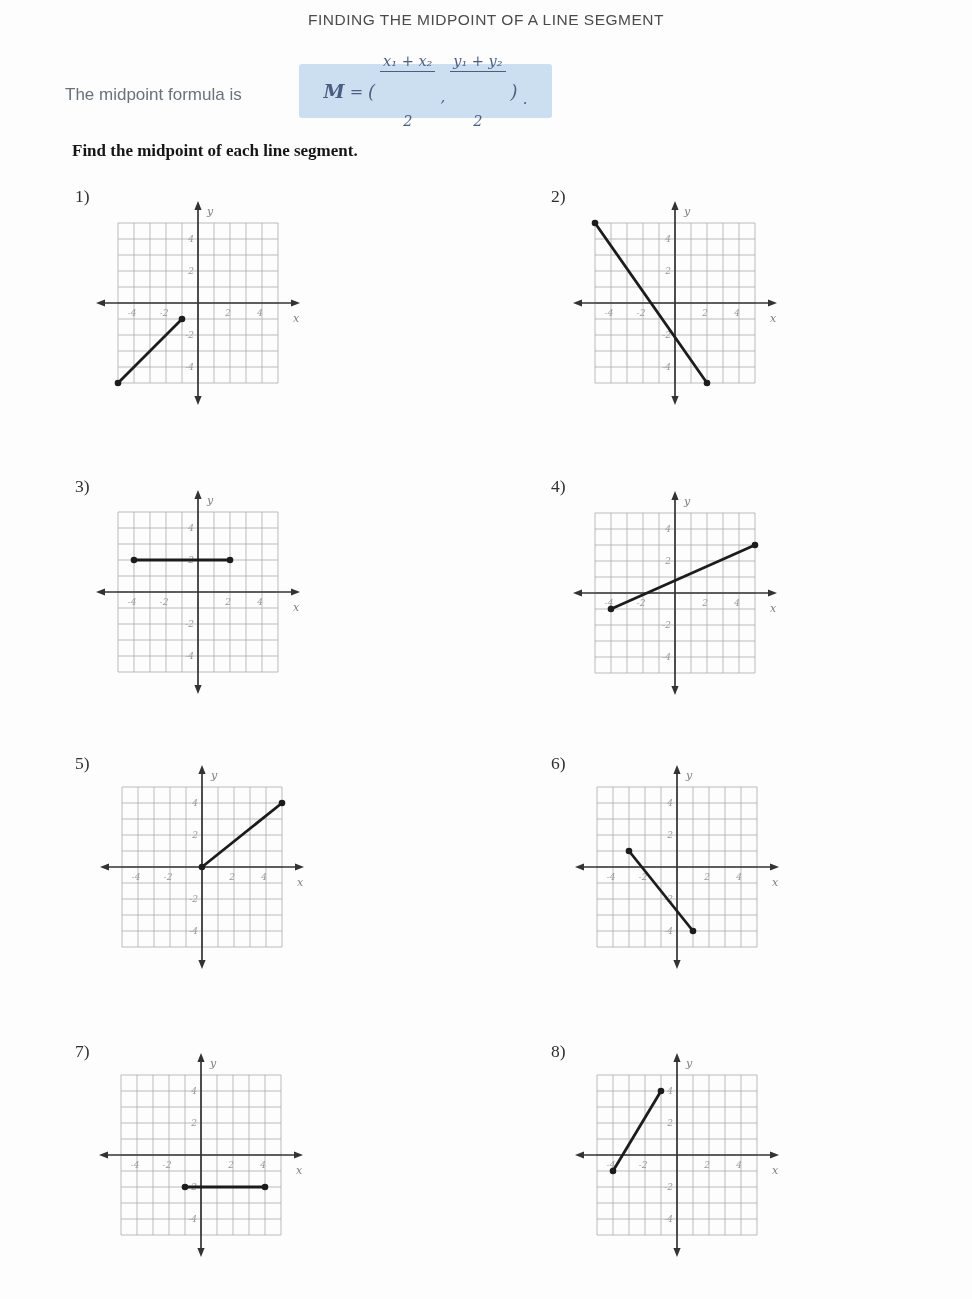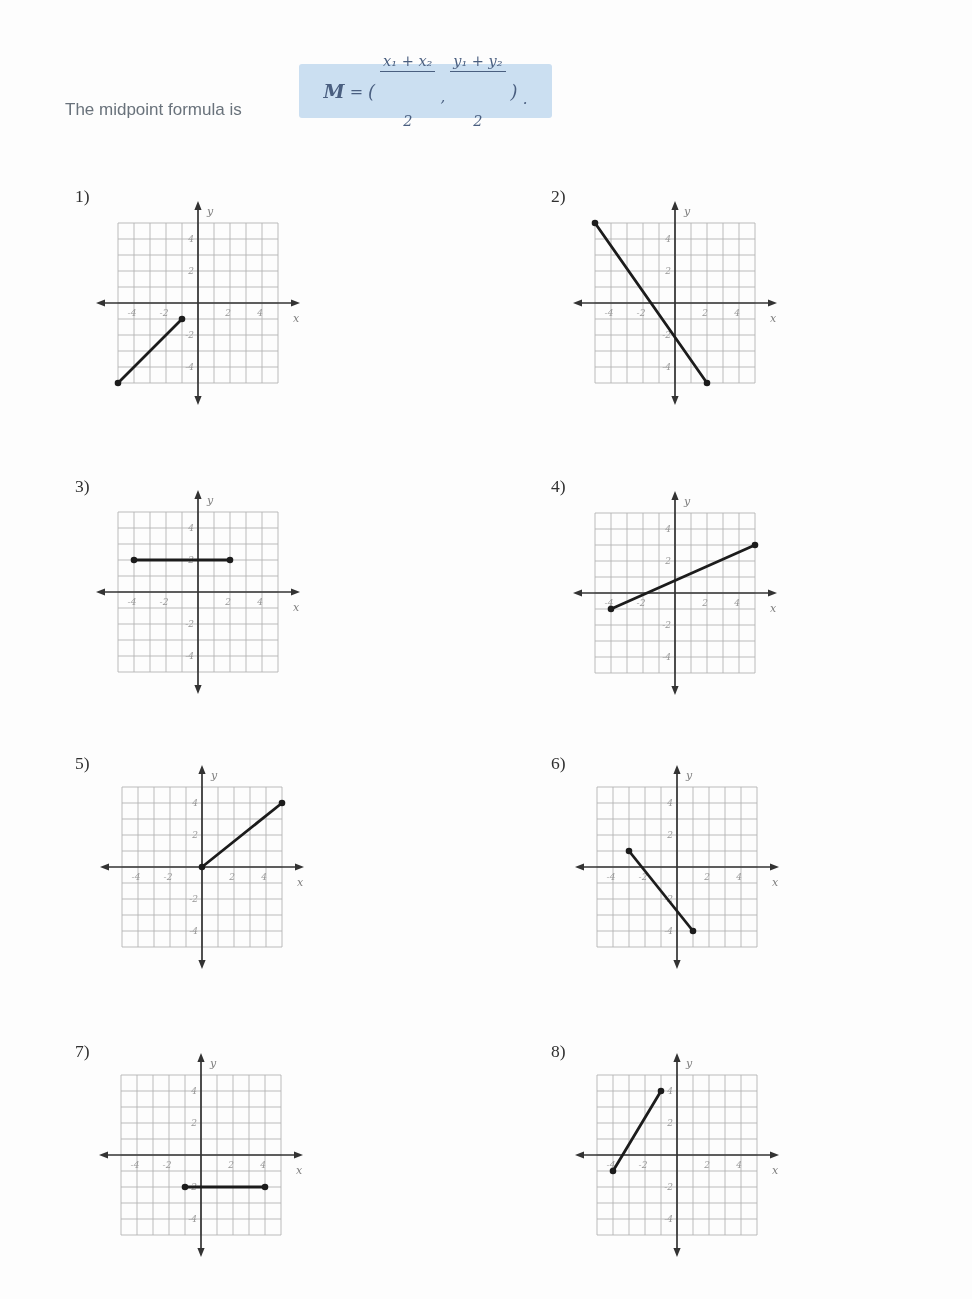--- a/index.html
+++ b/index.html
@@ -1,20 +1,20 @@
 <!DOCTYPE html>
 <html><head>
 <meta charset="utf-8">
 <style>
   html,body{margin:0;padding:0;background:#ffffff;}
   .page{position:relative;width:972px;height:1299px;background:#fdfdfd;overflow:hidden;
         font-family:"Liberation Sans",sans-serif;}
   .title{position:absolute;top:11px;left:0;width:100%;text-align:center;
          font-size:15.5px;color:#4b4b4b;letter-spacing:.5px;}
-  .intro{position:absolute;left:65px;top:85px;font-size:17px;color:#69727b;margin-top:15px;}
+  .intro{position:absolute;left:65px;top:85px;font-size:17px;color:#69727b;}
   .hl{position:absolute;left:299px;top:64px;width:253px;height:54px;background:#cbdff1;
       border-radius:3px;display:flex;align-items:center;justify-content:center;gap:5px;
       color:#4a5f80;font-family:"DejaVu Serif",serif;font-style:italic;}
   .hl .m{font-weight:bold;font-size:19px;}
   .hl .eq{font-size:16px;}
   .hl .paren{font-size:18px;}
   .frac{display:inline-flex;flex-direction:column;align-items:center;line-height:1;font-size:14.5px;gap:40px;}
   .frac .num{padding:0 3px 2px;border-bottom:1.6px solid #4a5f80;}
   .frac .den{padding-top:2px;}
   .comma{align-self:flex-end;padding-bottom:12px;font-size:15px;}
@@ -22,40 +22,42 @@
   .instruction{position:absolute;left:72px;top:141px;font-family:"Liberation Serif",serif;
                font-weight:bold;font-size:17px;color:#161616;}
   .pnum{position:absolute;font-family:"Liberation Serif",serif;font-size:17.5px;color:#303030;}
   svg.graph{position:absolute;overflow:visible;}
 </style>
 </head>
 <body>
 
 <div class="page">
 
+  <div class="title">FINDING THE MIDPOINT OF A LINE SEGMENT</div>
 
   <span class="intro">The midpoint formula is</span>
 
   <div class="hl">
     <span class="m">M</span>
     <span class="eq">=</span>
     <span class="paren">(</span>
     <span class="frac">
       <span class="num">x₁ + x₂</span>
       <span class="den">2</span>
     </span>
     <span class="comma">,</span>
     <span class="frac">
       <span class="num">y₁ + y₂</span>
       <span class="den">2</span>
     </span>
     <span class="paren">)</span>
     <span class="period">.</span>
   </div>
 
+  <div class="instruction">Find the midpoint of each line segment.</div>
 
   <div class="pnum" style="left:75px;top:186px">1)</div>
   <svg class="graph" style="left:94px;top:199px" width="208" height="208" viewBox="0 0 208 208">
       <line x1="24" y1="24" x2="24" y2="184" stroke="#b3b3b3" stroke-width="0.9"></line>
       <line x1="24" y1="184" x2="184" y2="184" stroke="#b3b3b3" stroke-width="0.9"></line>
       <line x1="40" y1="24" x2="40" y2="184" stroke="#b3b3b3" stroke-width="0.9"></line>
       <line x1="24" y1="168" x2="184" y2="168" stroke="#b3b3b3" stroke-width="0.9"></line>
       <line x1="56" y1="24" x2="56" y2="184" stroke="#b3b3b3" stroke-width="0.9"></line>
       <line x1="24" y1="152" x2="184" y2="152" stroke="#b3b3b3" stroke-width="0.9"></line>
       <line x1="72" y1="24" x2="72" y2="184" stroke="#b3b3b3" stroke-width="0.9"></line>

